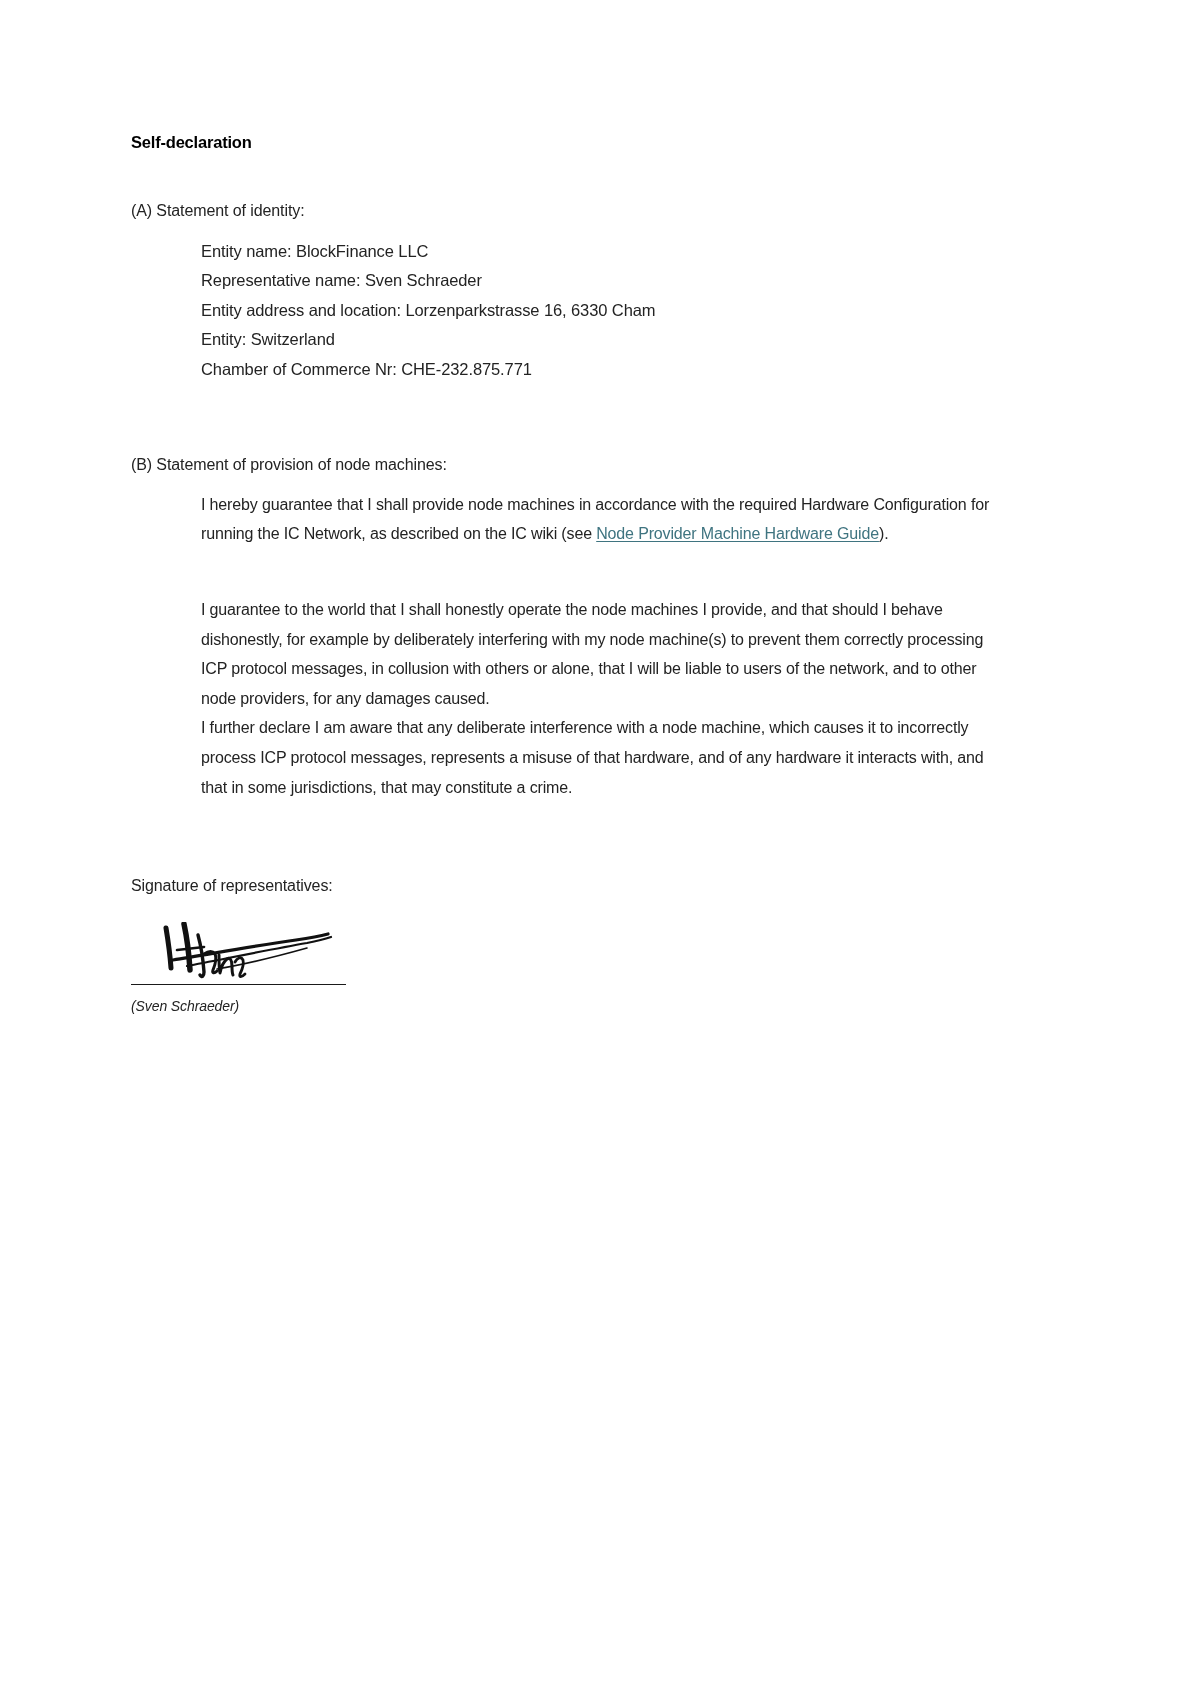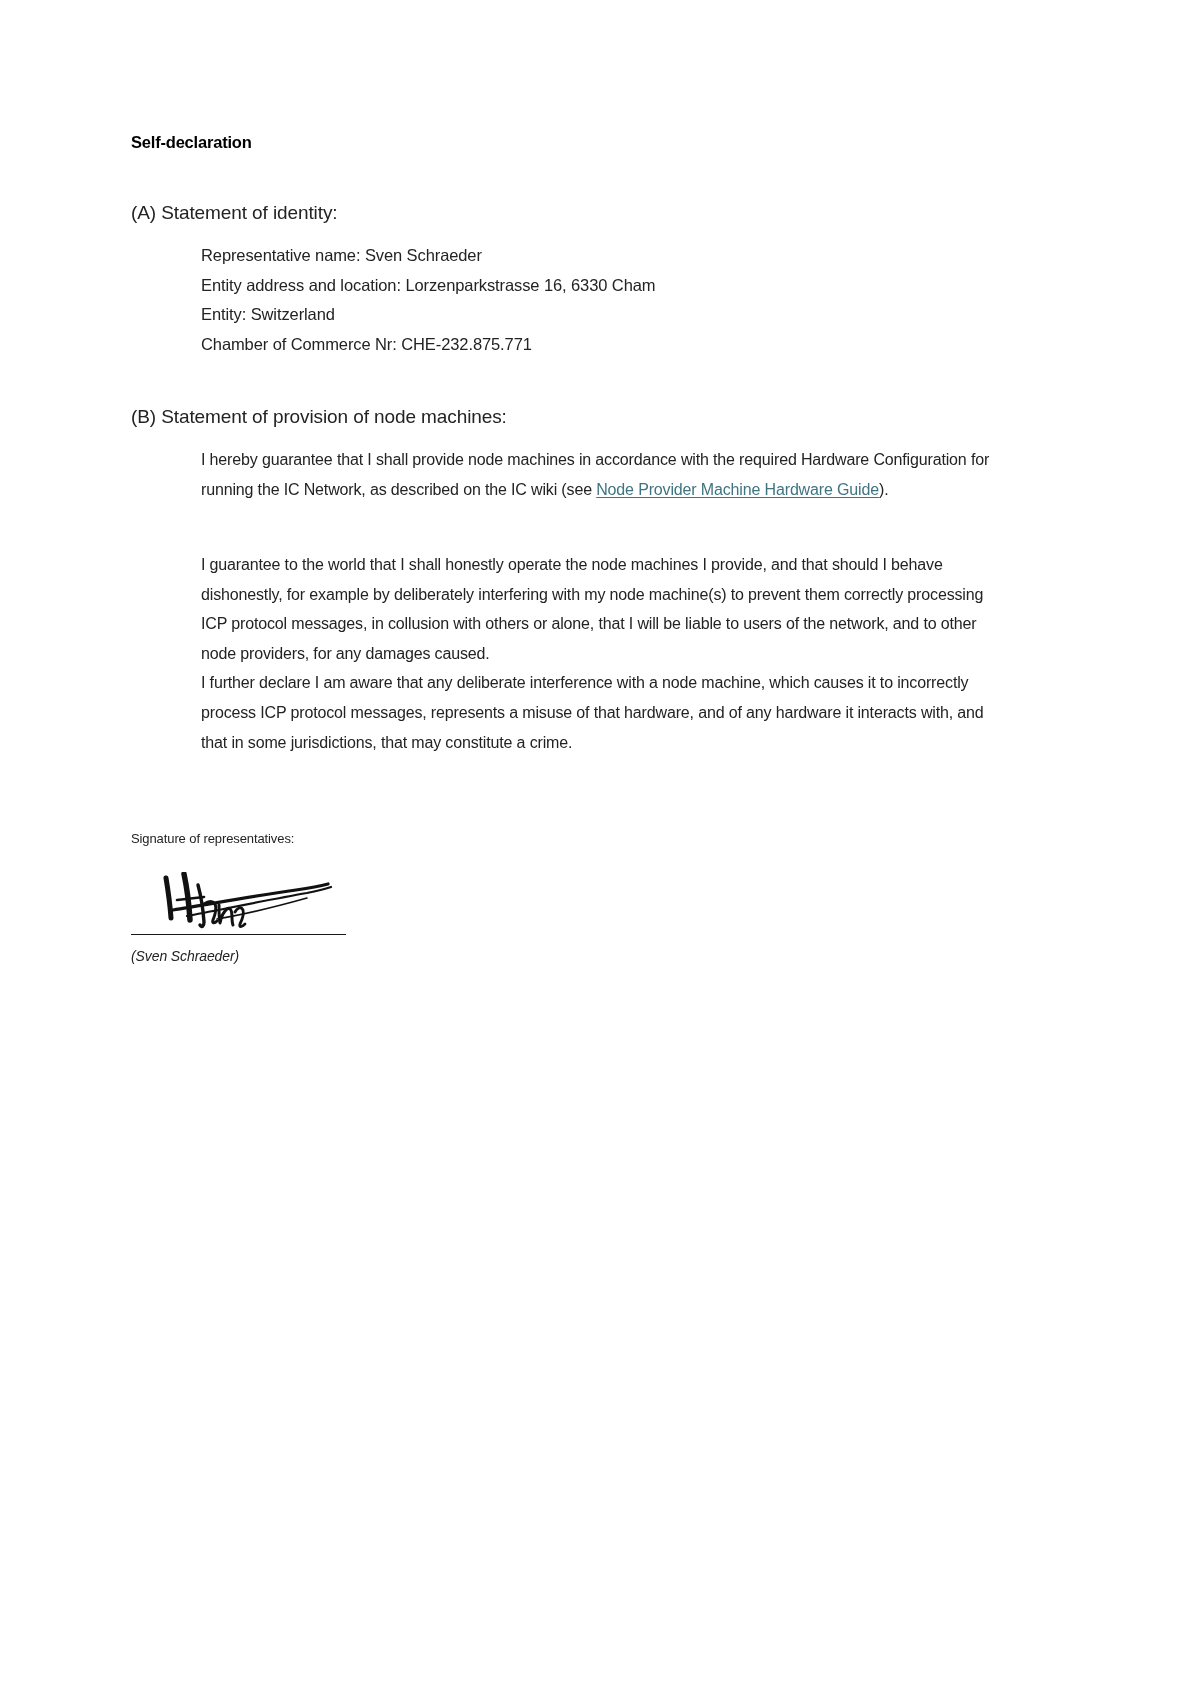--- a/index.html
+++ b/index.html
@@ -31,21 +31,21 @@
     font-weight: bold;
     letter-spacing: -0.2px;
     color: #000000;
     margin: 0 0 46px 0;
     line-height: 1.3;
   }
   .section {
     margin: 0 0 30px 0;
   }
   .section-heading {
-    font-size: 19px;
+    font-size: 16px;
     line-height: 1.45;
     color: #232323;
     margin: 0 0 14px 0;
     letter-spacing: -0.1px;
   }
   .indent-block {
     margin-left: 70px;
   }
   .field-line {
     font-size: 16.5px;
@@ -63,28 +63,28 @@
     text-align: left;
   }
   .body-para + .body-para {
   }
   .doc-link {
     color: #3f7480;
     text-decoration: underline;
     text-underline-offset: 2px;
     cursor: pointer;
   }
-  .section-b { margin-top: 44px; }
+  .section-b { margin-top: 68px; }
   .section-c { margin-top: 46px; }
 
   .signature-area {
     margin-top: 73px;
   }
   .signature-label {
-    font-size: 13px;
+    font-size: 16px;
     color: #232323;
     letter-spacing: -0.1px;
     line-height: 1.4;
   }
   .signature-block {
     position: relative;
     margin-top: 30px;
     width: 260px;
     height: 90px;
   }
@@ -117,20 +117,21 @@
 <body>
 
 <div class="page">
   <div class="content">
 
     <h1 class="doc-title">Self-declaration</h1>
 
     <div class="section section-a">
       <div class="section-heading">(A) Statement of identity:</div>
       <div class="indent-block">
+        <div class="field-line">Entity name: BlockFinance LLC</div>
         <div class="field-line">Representative name: Sven Schraeder</div>
         <div class="field-line">Entity address and location: Lorzenparkstrasse 16, 6330 Cham</div>
         <div class="field-line">Entity: Switzerland</div>
         <div class="field-line">Chamber of Commerce Nr: CHE-232.875.771</div>
       </div>
     </div>
 
     <div class="section section-b">
       <div class="section-heading">(B) Statement of provision of node machines:</div>
       <div class="indent-block">

